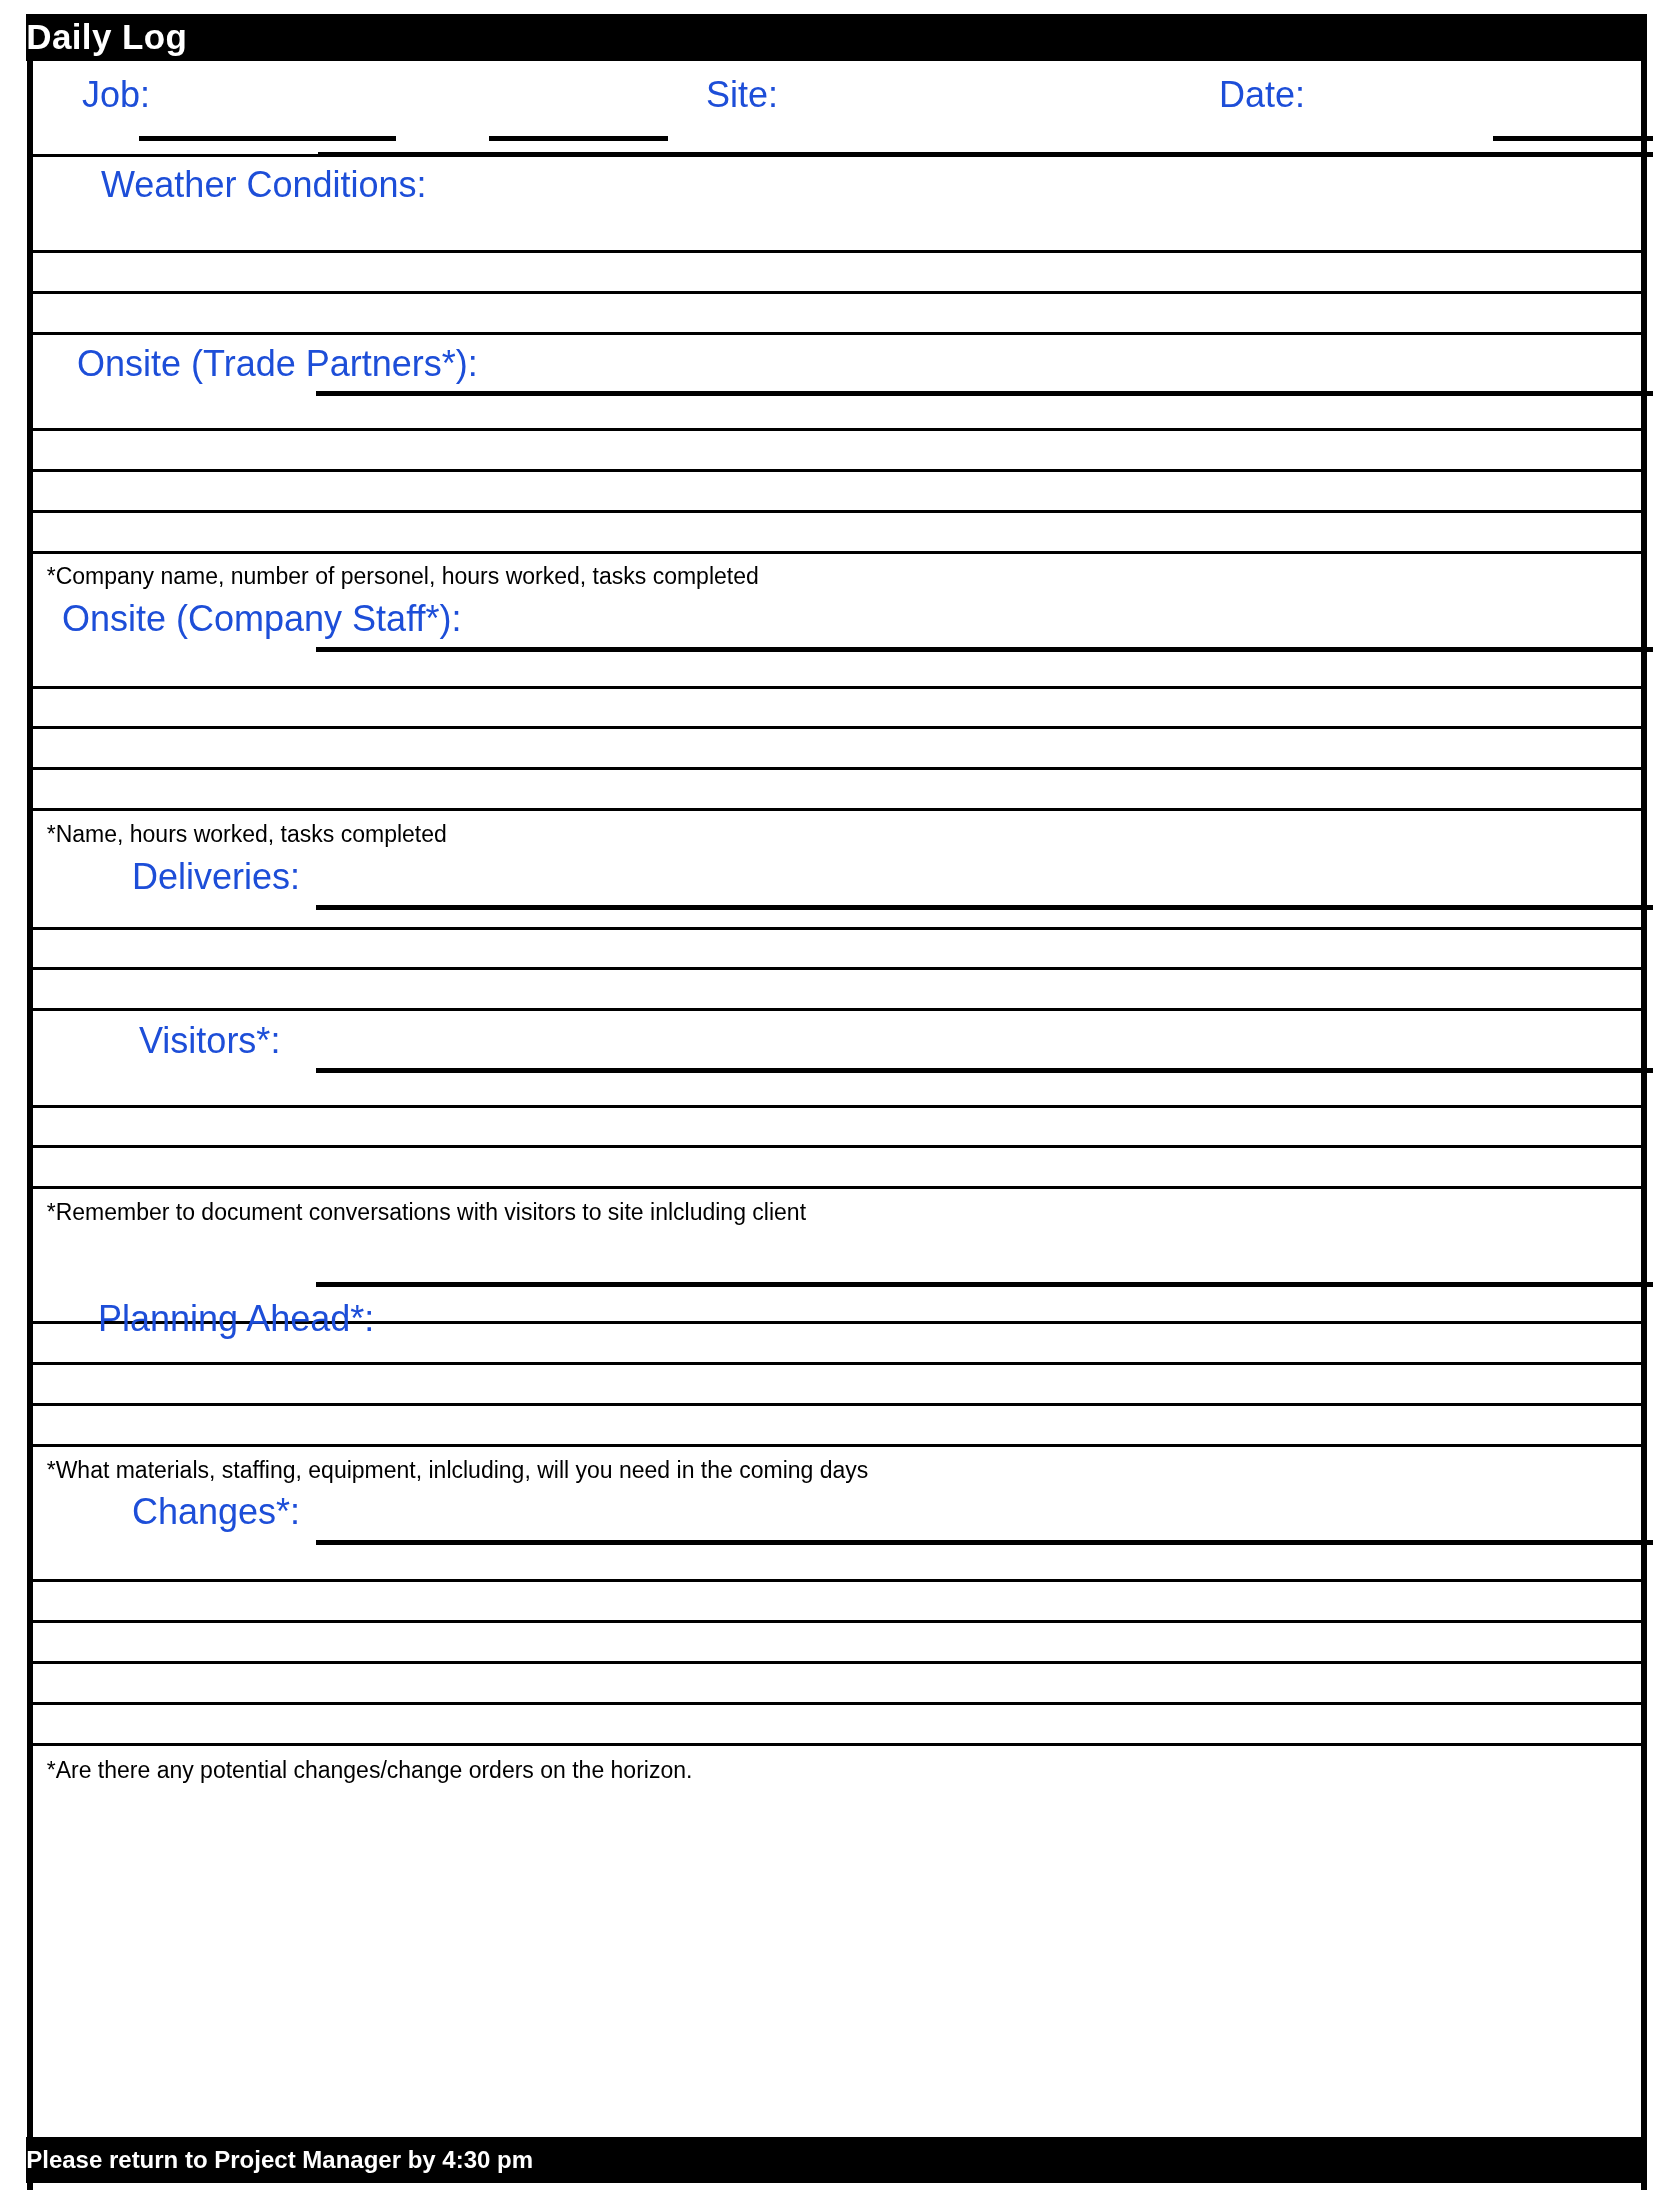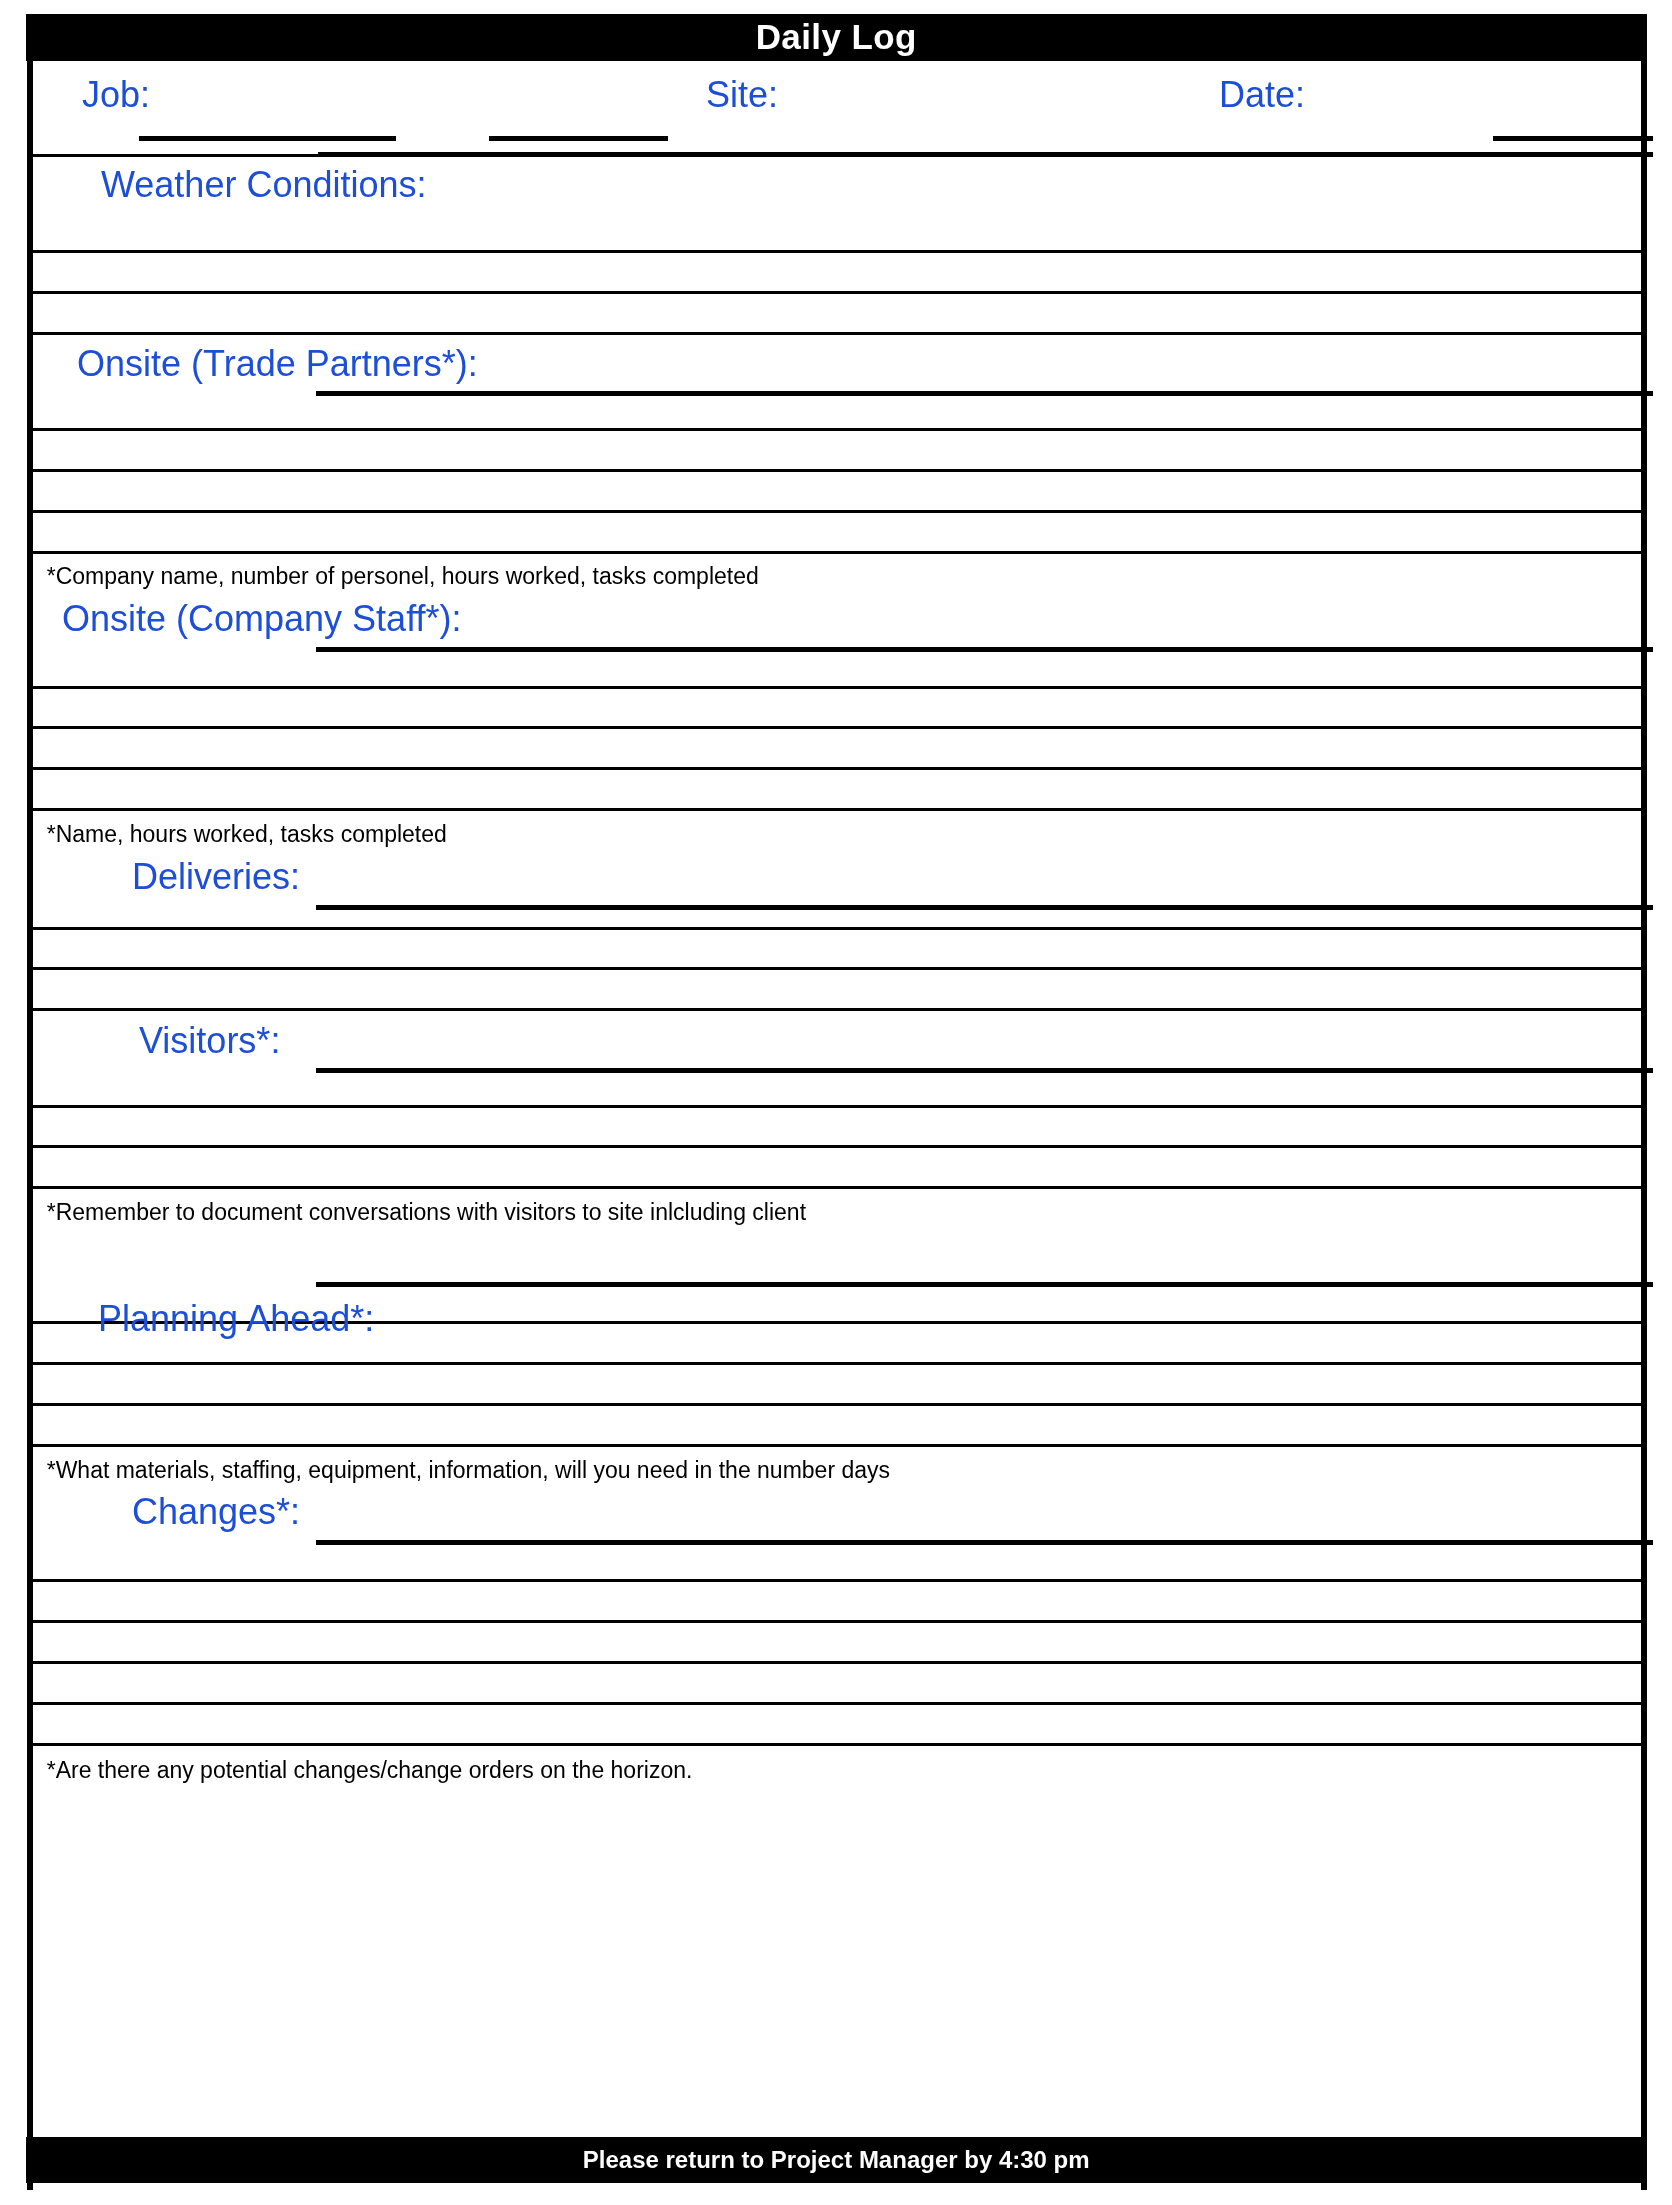--- a/index.html
+++ b/index.html
@@ -34,21 +34,20 @@
 
   
   .bar {
     position: absolute;
     left: -6.8px;
     width: 1620px;
     background: #000000;
     color: #ffffff;
     display: flex;
     align-items: center;
-    justify-content: center;
     box-sizing: border-box;
   }
   .bar.title {
     top: 0px;
     height: 47px;
     font-size: 35px;
     font-weight: bold;
     letter-spacing: 0.4px;
   }
   .bar.footer {
@@ -151,21 +150,21 @@
       <span class="lbl" style="left:29px; top:540px;">Onsite (Company Staff*):</span>
 
       <span class="note" style="left:13.7px; top:762px;">*Name, hours worked, tasks completed</span>
       <span class="lbl" style="left:99px; top:798px;">Deliveries:</span>
 
       <span class="lbl" style="left:106px; top:962px;">Visitors*:</span>
 
       <span class="note" style="left:13.7px; top:1140px;">*Remember to document conversations with visitors to site inlcluding client</span>
       <span class="lbl" style="left:65px; top:1240px;">Planning Ahead*:</span>
 
-      <span class="note" style="left:13.7px; top:1398px;">*What materials, staffing, equipment, information, will you need in the number days</span>
+      <span class="note" style="left:13.7px; top:1398px;">*What materials, staffing, equipment, inlcluding, will you need in the coming days</span>
       <span class="lbl" style="left:99px; top:1433px;">Changes*:</span>
 
       <span class="note" style="left:13.7px; top:1698px;">*Are there any potential changes/change orders on the horizon.</span>
 
       <span class="ul" style="left:106px;  top:75px;   width:257px;"></span>
       <span class="ul" style="left:456px;  top:75px;   width:179px;"></span>
       <span class="ul" style="left:1460px; top:75px;   width:160px;"></span>
 
       <span class="ul" style="left:285px;  top:91px;  width:1335px;"></span>
       <span class="ul" style="left:283px;  top:330px;  width:1337px;"></span>

